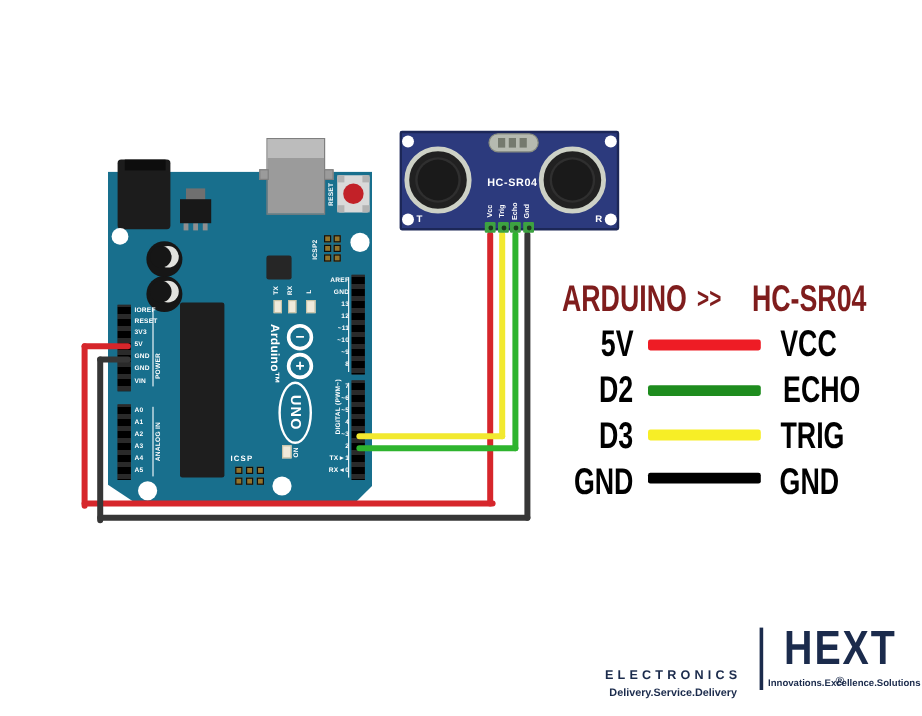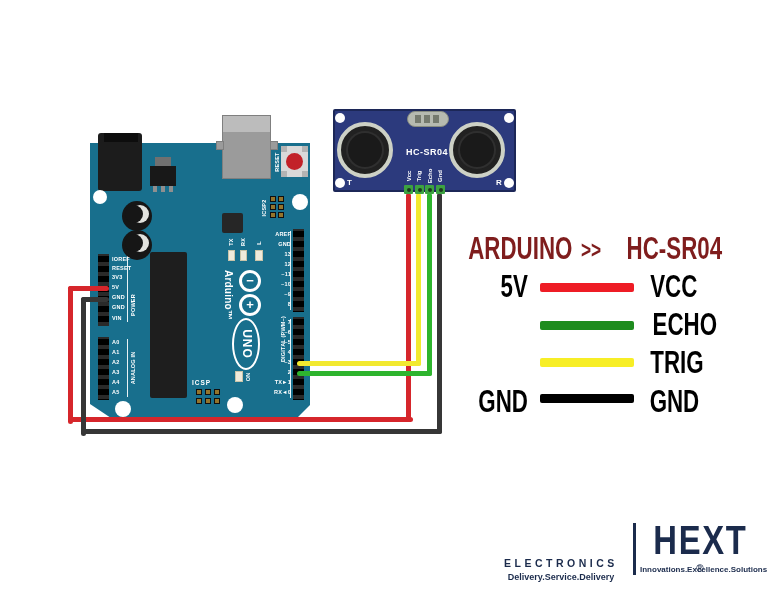--- a/index.html
+++ b/index.html
@@ -255,23 +255,25 @@
   <div class="abs wire" style="left: 297px; top: 371px; width: 135px; height: 5px; background: rgb(46, 180, 46);"></div>
 
   <div class="abs leg-title" style="left:448px;top:231px;width:130px;"><span class="cond o-c">ARDUINO</span></div>
   <div class="abs leg-title" style="left:566px;top:236px;width:50px;font-size:24px;"><span class="cond o-c">&gt;&gt;</span></div>
   <div class="abs leg-title" style="left:608px;top:231px;width:128px;"><span class="cond o-c">HC-SR04</span></div>
 
   <div class="abs leg-lab" style="left:430px;top:269px;width:98px;text-align:right;"><span class="cond o-r">5V</span></div>
   <div class="abs leg-line" style="left: 540px; top: 283px; background: rgb(238, 28, 37);"></div>
   <div class="abs leg-lab" style="left:640px;top:269px;width:68px;text-align:center;"><span class="cond o-c">VCC</span></div>
 
+  <div class="abs leg-lab" style="left:430px;top:307px;width:98px;text-align:right;"><span class="cond o-r">D2</span></div>
   <div class="abs leg-line" style="left: 540px; top: 321px; background: rgb(30, 140, 30);"></div>
   <div class="abs leg-lab" style="left:640px;top:307px;width:68px;text-align:center;"><span class="cond o-c">ECHO</span></div>
 
+  <div class="abs leg-lab" style="left:430px;top:345px;width:98px;text-align:right;"><span class="cond o-r">D3</span></div>
   <div class="abs leg-line" style="left: 540px; top: 358px; background: rgb(247, 238, 38);"></div>
   <div class="abs leg-lab" style="left:640px;top:345px;width:68px;text-align:center;"><span class="cond o-c">TRIG</span></div>
 
   <div class="abs leg-lab" style="left:430px;top:384px;width:98px;text-align:right;"><span class="cond o-r">GND</span></div>
   <div class="abs leg-line" style="left: 540px; top: 394px; background: rgb(0, 0, 0);"></div>
   <div class="abs leg-lab" style="left:640px;top:384px;width:68px;text-align:center;"><span class="cond o-c">GND</span></div>
 
   <div class="abs electronics navy">ELECTRONICS</div>
   <div class="abs qsd navy">Delivery.Service.Delivery</div>
   <div class="abs bdiv"></div>

